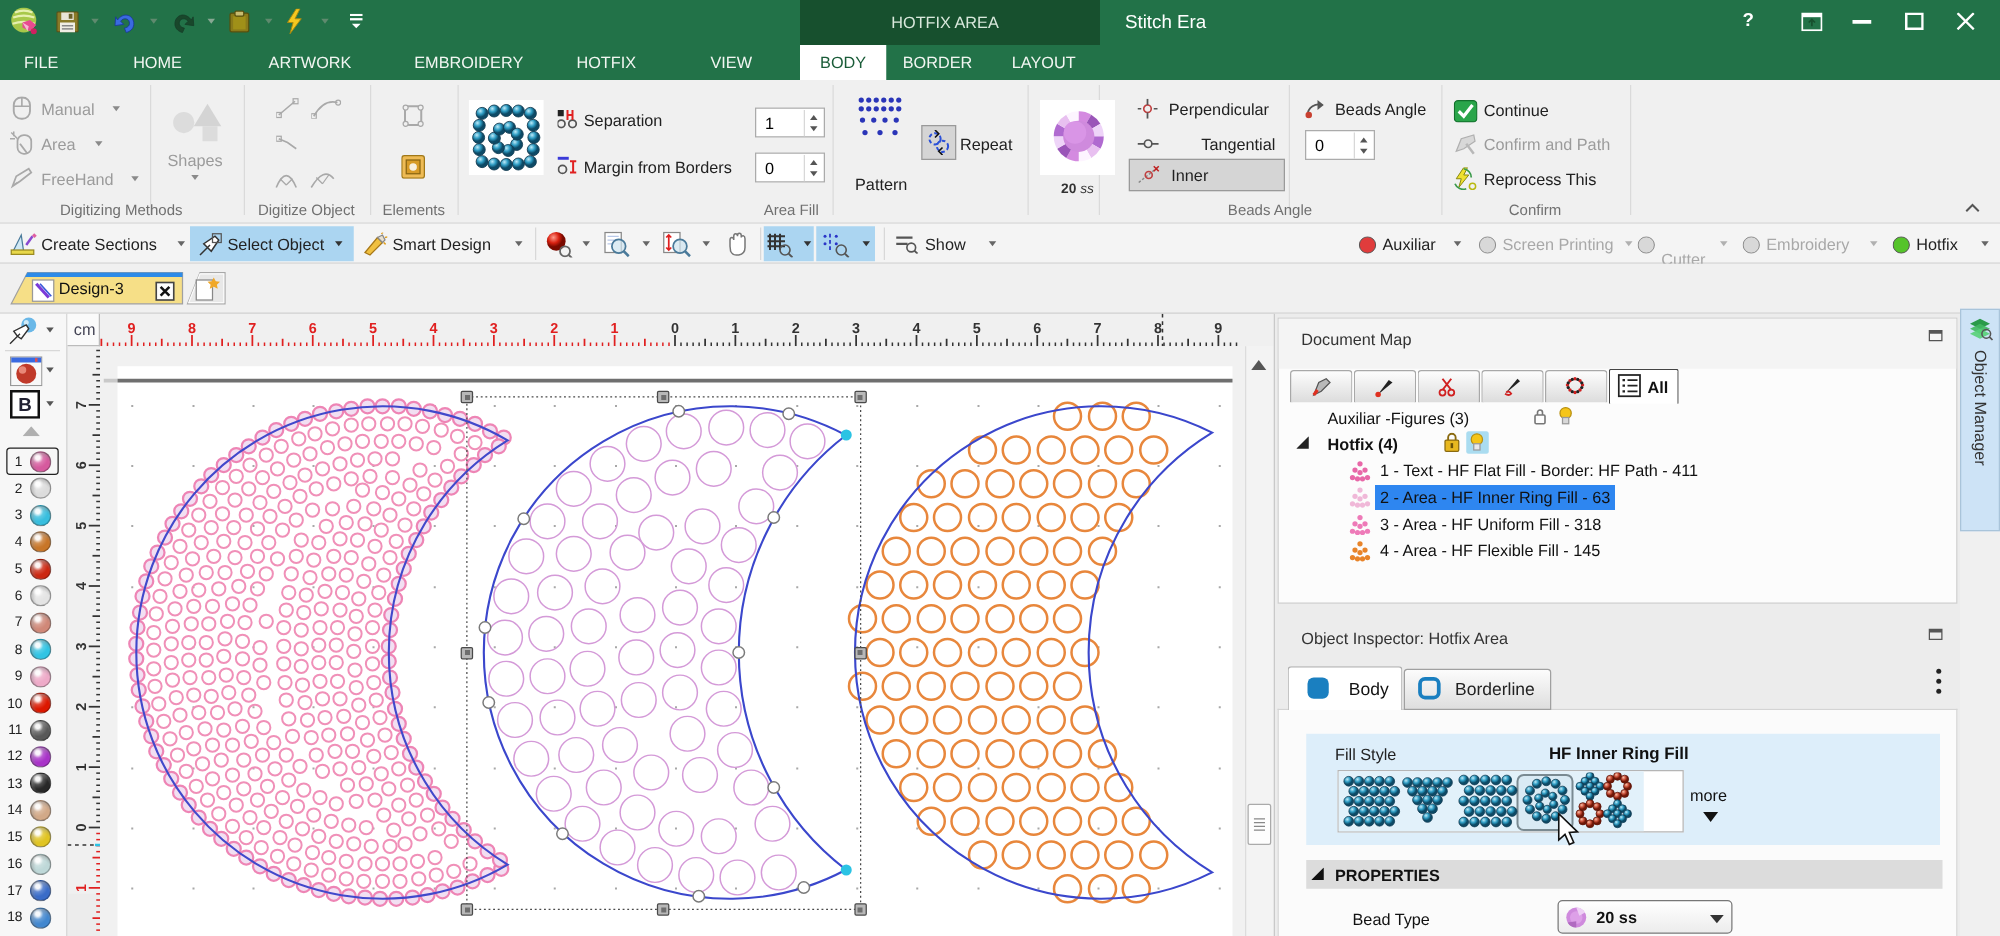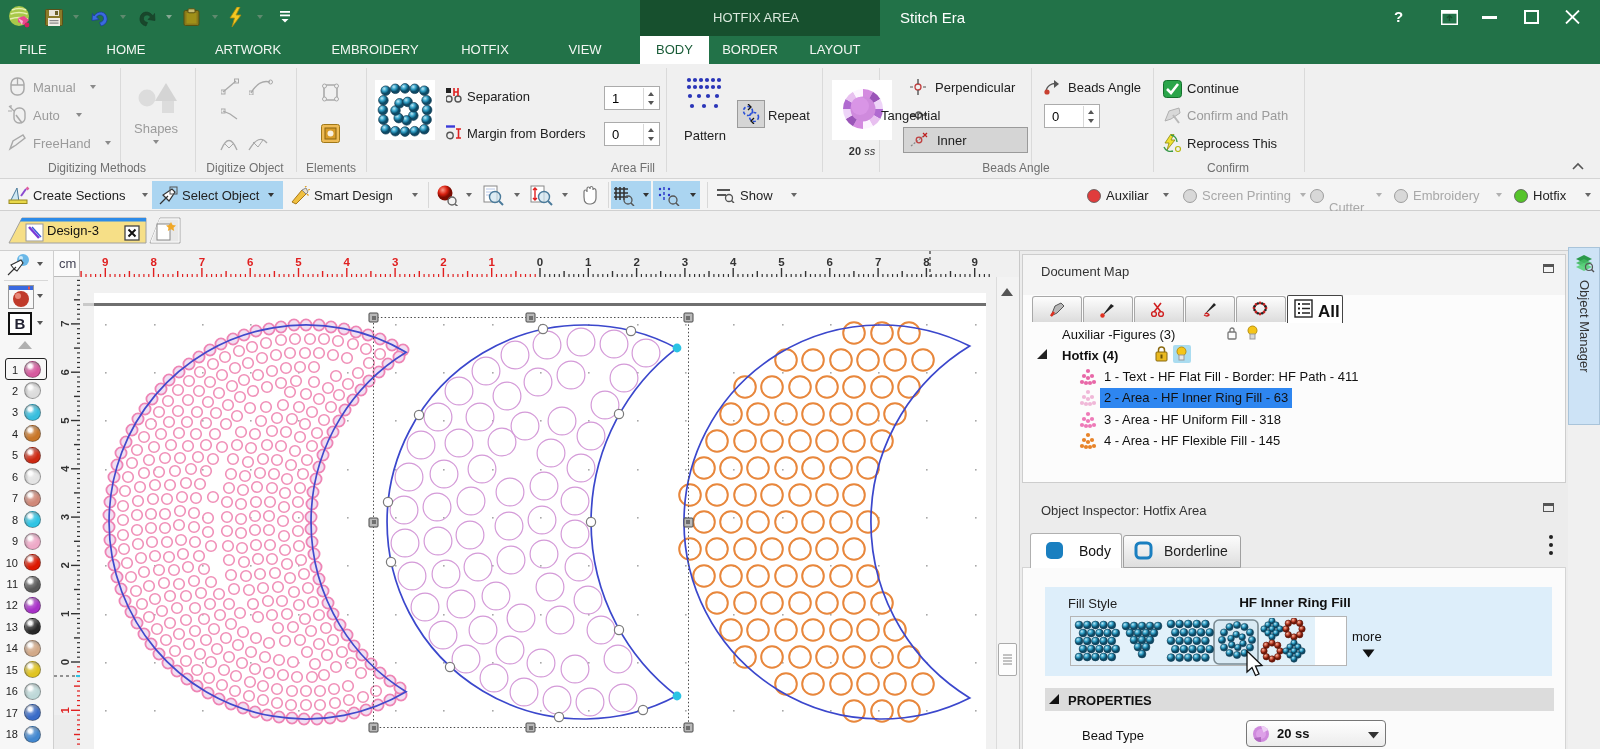--- a/index.html
+++ b/index.html
@@ -142,21 +142,21 @@
       <rect x="3" y="1" width="13" height="17" rx="6" fill="none" stroke="#a9a9a9" stroke-width="1.5"></rect>
       <path d="M9.5 1 L9.5 8 M3 8 L16 8" stroke="#a9a9a9" stroke-width="1.3"></path>
     </svg>
     <div class="rtxtd" style="left:33px;top:80px">Manual</div>
     <div class="darr abs" style="left:90px;top:85px;border-top-color:#8a8a8a"></div>
     <svg class="abs" style="left:8px;top:105px" width="19" height="20" viewBox="0 0 19 20">
       <rect x="6" y="3" width="11" height="15" rx="5" fill="none" stroke="#a9a9a9" stroke-width="1.4"></rect>
       <path d="M1 1 L6 6 M0 6 L4 6 M3 0 L3 4" stroke="#a9a9a9" stroke-width="1.2"></path>
       <path d="M8 10 l6 8" stroke="#a9a9a9" stroke-width="1.5"></path>
     </svg>
-    <div class="rtxtd" style="left:33px;top:108px">Auto</div>
+    <div class="rtxtd" style="left:33px;top:108px">Area</div>
     <div class="darr abs" style="left:76px;top:113px;border-top-color:#8a8a8a"></div>
     <svg class="abs" style="left:8px;top:133px" width="20" height="19" viewBox="0 0 20 19">
       <path d="M2 16 L5 8 L15 2 L17 5 L8 12 Z M2 16 L6 13" fill="none" stroke="#a9a9a9" stroke-width="1.4"></path>
     </svg>
     <div class="rtxtd" style="left:33px;top:136px">FreeHand</div>
     <div class="darr abs" style="left:105px;top:141px;border-top-color:#8a8a8a"></div>
     <svg class="abs" style="left:138px;top:82px" width="40" height="36" viewBox="0 0 40 36">
       <circle cx="9" cy="16" r="8.5" fill="#dcdcdc"></circle>
       <path d="M28 1 L39 19 L17 19 Z" fill="#d4d4d4"></path>
       <rect x="24" y="19" width="12" height="12" fill="#dcdcdc"></rect>
@@ -271,21 +271,21 @@
       <circle cx="33" cy="3" r="2.1" fill="#2a35b8"></circle>
       <circle cx="33" cy="10" r="2.1" fill="#2a35b8"></circle>
       <circle cx="4" cy="19" r="2.1" fill="#2a35b8"></circle>
       <circle cx="13" cy="19" r="2.1" fill="#2a35b8"></circle>
       <circle cx="22" cy="19" r="2.1" fill="#2a35b8"></circle>
       <circle cx="31" cy="19" r="2.1" fill="#2a35b8"></circle>
       <circle cx="6" cy="29" r="2.1" fill="#2a35b8"></circle>
       <circle cx="18" cy="29" r="2.1" fill="#2a35b8"></circle>
       <circle cx="30" cy="29" r="2.1" fill="#2a35b8"></circle>
     </svg>
-    <div class="rtxt" style="left:684px;top:128px">Pattern</div>
+    <div class="rtxt" style="left:684px;top:140px">Pattern</div>
     <div class="abs pressed" style="left:737px;top:100px;width:28px;height:28px"></div>
     <svg class="abs" style="left:741px;top:104px" width="20" height="20" viewBox="0 0 20 20">
       <circle cx="7" cy="7" r="4.5" fill="none" stroke="#2a50d8" stroke-width="1.6" stroke-dasharray="3,2"></circle>
       <circle cx="13" cy="13" r="4.5" fill="none" stroke="#2a50d8" stroke-width="1.6" stroke-dasharray="3,2"></circle>
       <path d="M7 0 L10 3 L7 6 M13 20 L10 17 L13 14" fill="none" stroke="#111" stroke-width="1.3"></path>
     </svg>
     <div class="rtxt" style="left:768px;top:108px">Repeat</div>
     <svg class="abs" style="left:832px;top:80px" width="60" height="60" viewBox="0 0 60 60">
       <rect width="60" height="60" fill="#fff"></rect>
       <g transform="translate(8,6)">
@@ -309,21 +309,21 @@
     <svg class="abs" style="left:910px;top:79px" width="17" height="16" viewBox="0 0 17 16">
       <circle cx="8" cy="8" r="3" fill="none" stroke="#c04040" stroke-width="1.3"></circle>
       <path d="M8 0 L8 5 M8 11 L8 16" stroke="#555" stroke-width="1.4"></path>
       <path d="M0 8 L3 8 M13 8 L16 8" stroke="#555" stroke-width="1.1"></path>
     </svg>
     <div class="rtxt" style="left:935px;top:80px">Perpendicular</div>
     <svg class="abs" style="left:910px;top:108px" width="17" height="14" viewBox="0 0 17 14">
       <circle cx="8.5" cy="7" r="3" fill="none" stroke="#555" stroke-width="1.3"></circle>
       <path d="M0 7 L5.5 7 M11.5 7 L17 7" stroke="#555" stroke-width="1.4"></path>
     </svg>
-    <div class="rtxt" style="left:881px;top:108px">Tangential</div>
+    <div class="rtxt" style="left:961px;top:108px">Tangential</div>
     <div class="abs pressed" style="left:903px;top:127px;width:125px;height:26px"></div>
     <svg class="abs" style="left:910px;top:132px" width="18" height="16" viewBox="0 0 18 16">
       <path d="M1 14 L16 2" stroke="#888" stroke-width="1.2" stroke-dasharray="2,1.5"></path>
       <circle cx="9" cy="8" r="2.8" fill="none" stroke="#c04040" stroke-width="1.3"></circle>
       <path d="M13 1 L17 5 M17 1 L13 5" stroke="#c02020" stroke-width="1.2"></path>
     </svg>
     <div class="rtxt" style="left:937px;top:133px">Inner</div>
     <svg class="abs" style="left:1043px;top:78px" width="18" height="17" viewBox="0 0 18 17">
       <path d="M3 14 A9 9 0 0 1 15 6" fill="none" stroke="#555" stroke-width="1.4"></path>
       <path d="M11 2 L16 6 L11 10" fill="#555"></path>
@@ -1721,21 +1721,21 @@
         <circle cx="3.6" cy="6.2" r="1.3"></circle>
         <circle cx="6.8" cy="3.5" r="1.3"></circle>
       </g>
     </svg>
     <div class="abs" style="left:1287px;top:295px;width:56px;height:28px;background:#fff;border:1px solid #444;border-bottom:none;border-radius:2px 2px 0 0"></div>
     <svg class="abs" style="left:1294px;top:299px" width="20" height="20" viewBox="0 0 20 20">
       <rect x="1" y="1" width="17" height="17" fill="#fff" stroke="#222" stroke-width="1.4"></rect>
       <path d="M8 5 h8 M8 9.5 h8 M8 14 h8" stroke="#222" stroke-width="1.4"></path>
       <path d="M4 5 h2 M4 9.5 h2 M4 14 h2" stroke="#222" stroke-width="1.8"></path>
     </svg>
-    <div class="abs" style="left:1318px;top:302px;font-size:17px;font-weight:bold;color:#111">All</div>
+    <div class="abs" style="left:1318px;top:302px;font-size:13px;font-weight:bold;color:#111">All</div>
     <div class="treetxt abs" style="left:1062px;top:327px;font-weight:normal">Auxiliar -Figures (3)</div>
     <svg class="abs" style="left:1226px;top:326px" width="12" height="14" viewBox="0 0 12 14">
       <rect x="2" y="6" width="8" height="7" rx="1" fill="none" stroke="#777" stroke-width="1.3"></rect>
       <path d="M4 6 V4 a2 2 0 0 1 4 0 V6" fill="none" stroke="#777" stroke-width="1.3"></path>
     </svg>
     <svg class="abs" style="left:1246px;top:325px" width="13" height="16" viewBox="0 0 13 16">
       <circle cx="6.5" cy="5.5" r="4.5" fill="#f5c518" stroke="#b89010"></circle>
       <rect x="4" y="9" width="5" height="5" fill="#d8d8d8" stroke="#999"></rect>
     </svg>
     <svg class="abs" style="left:1037px;top:349px" width="11" height="11" viewBox="0 0 11 11">

